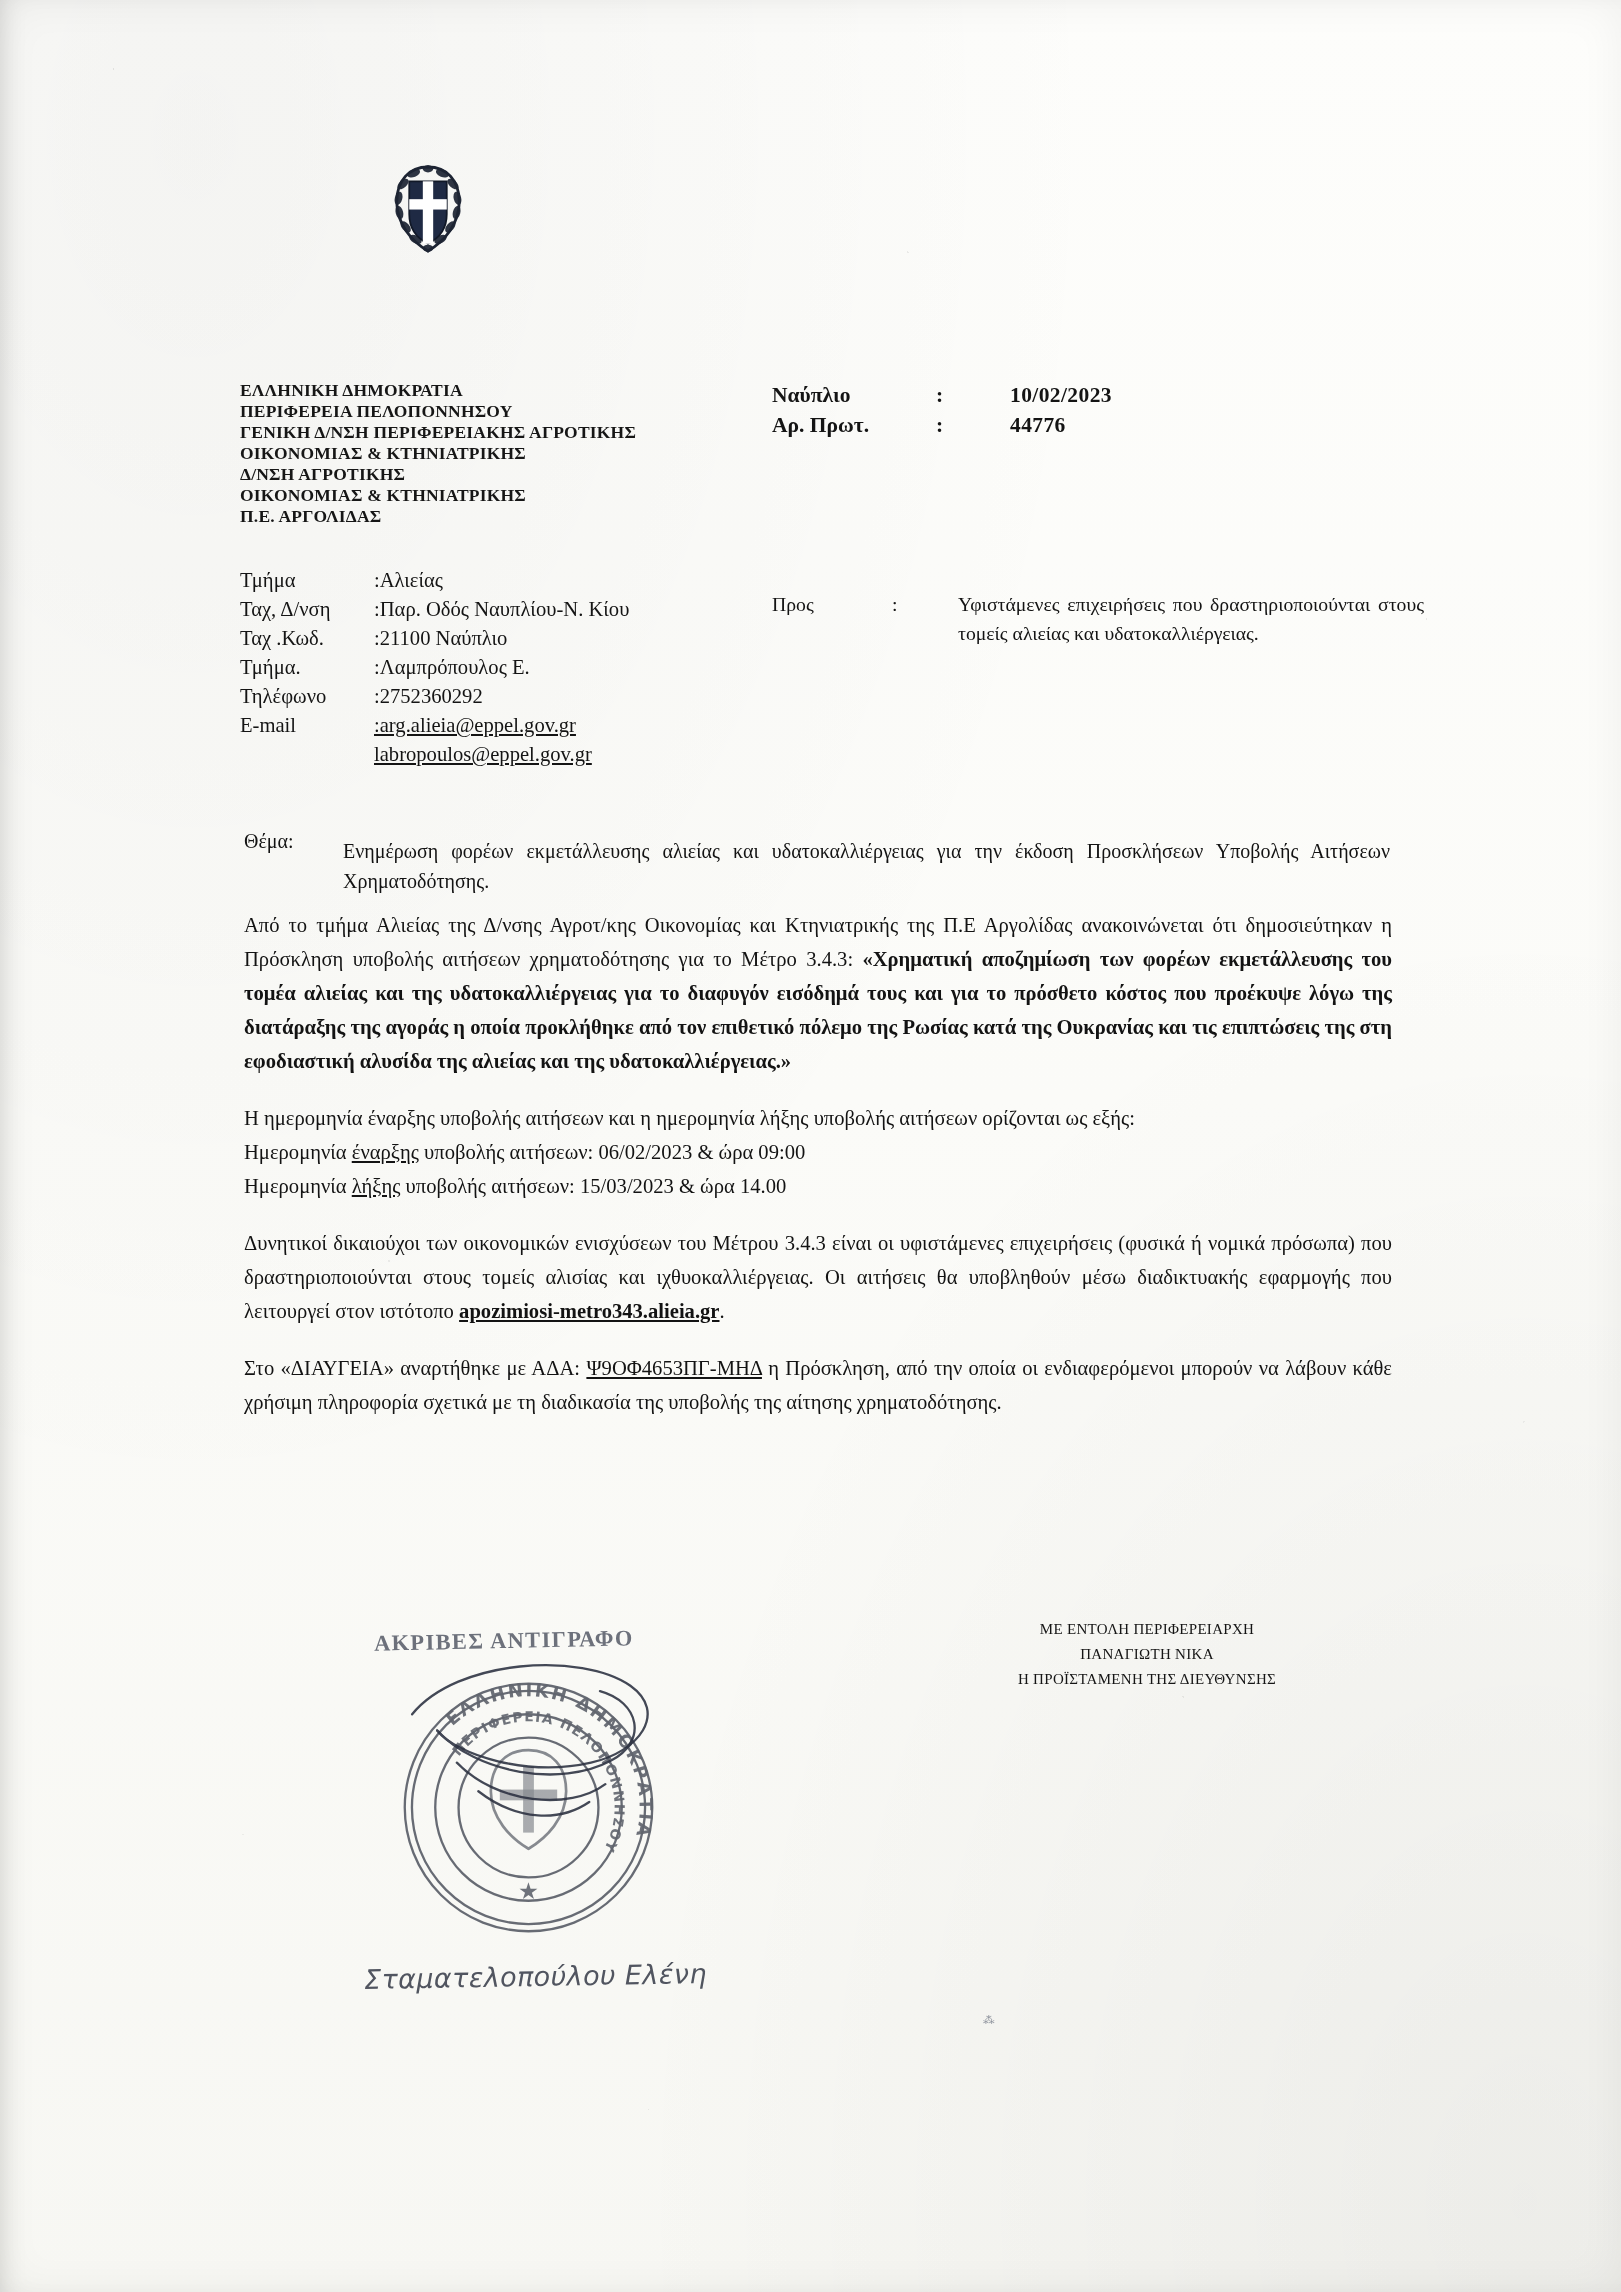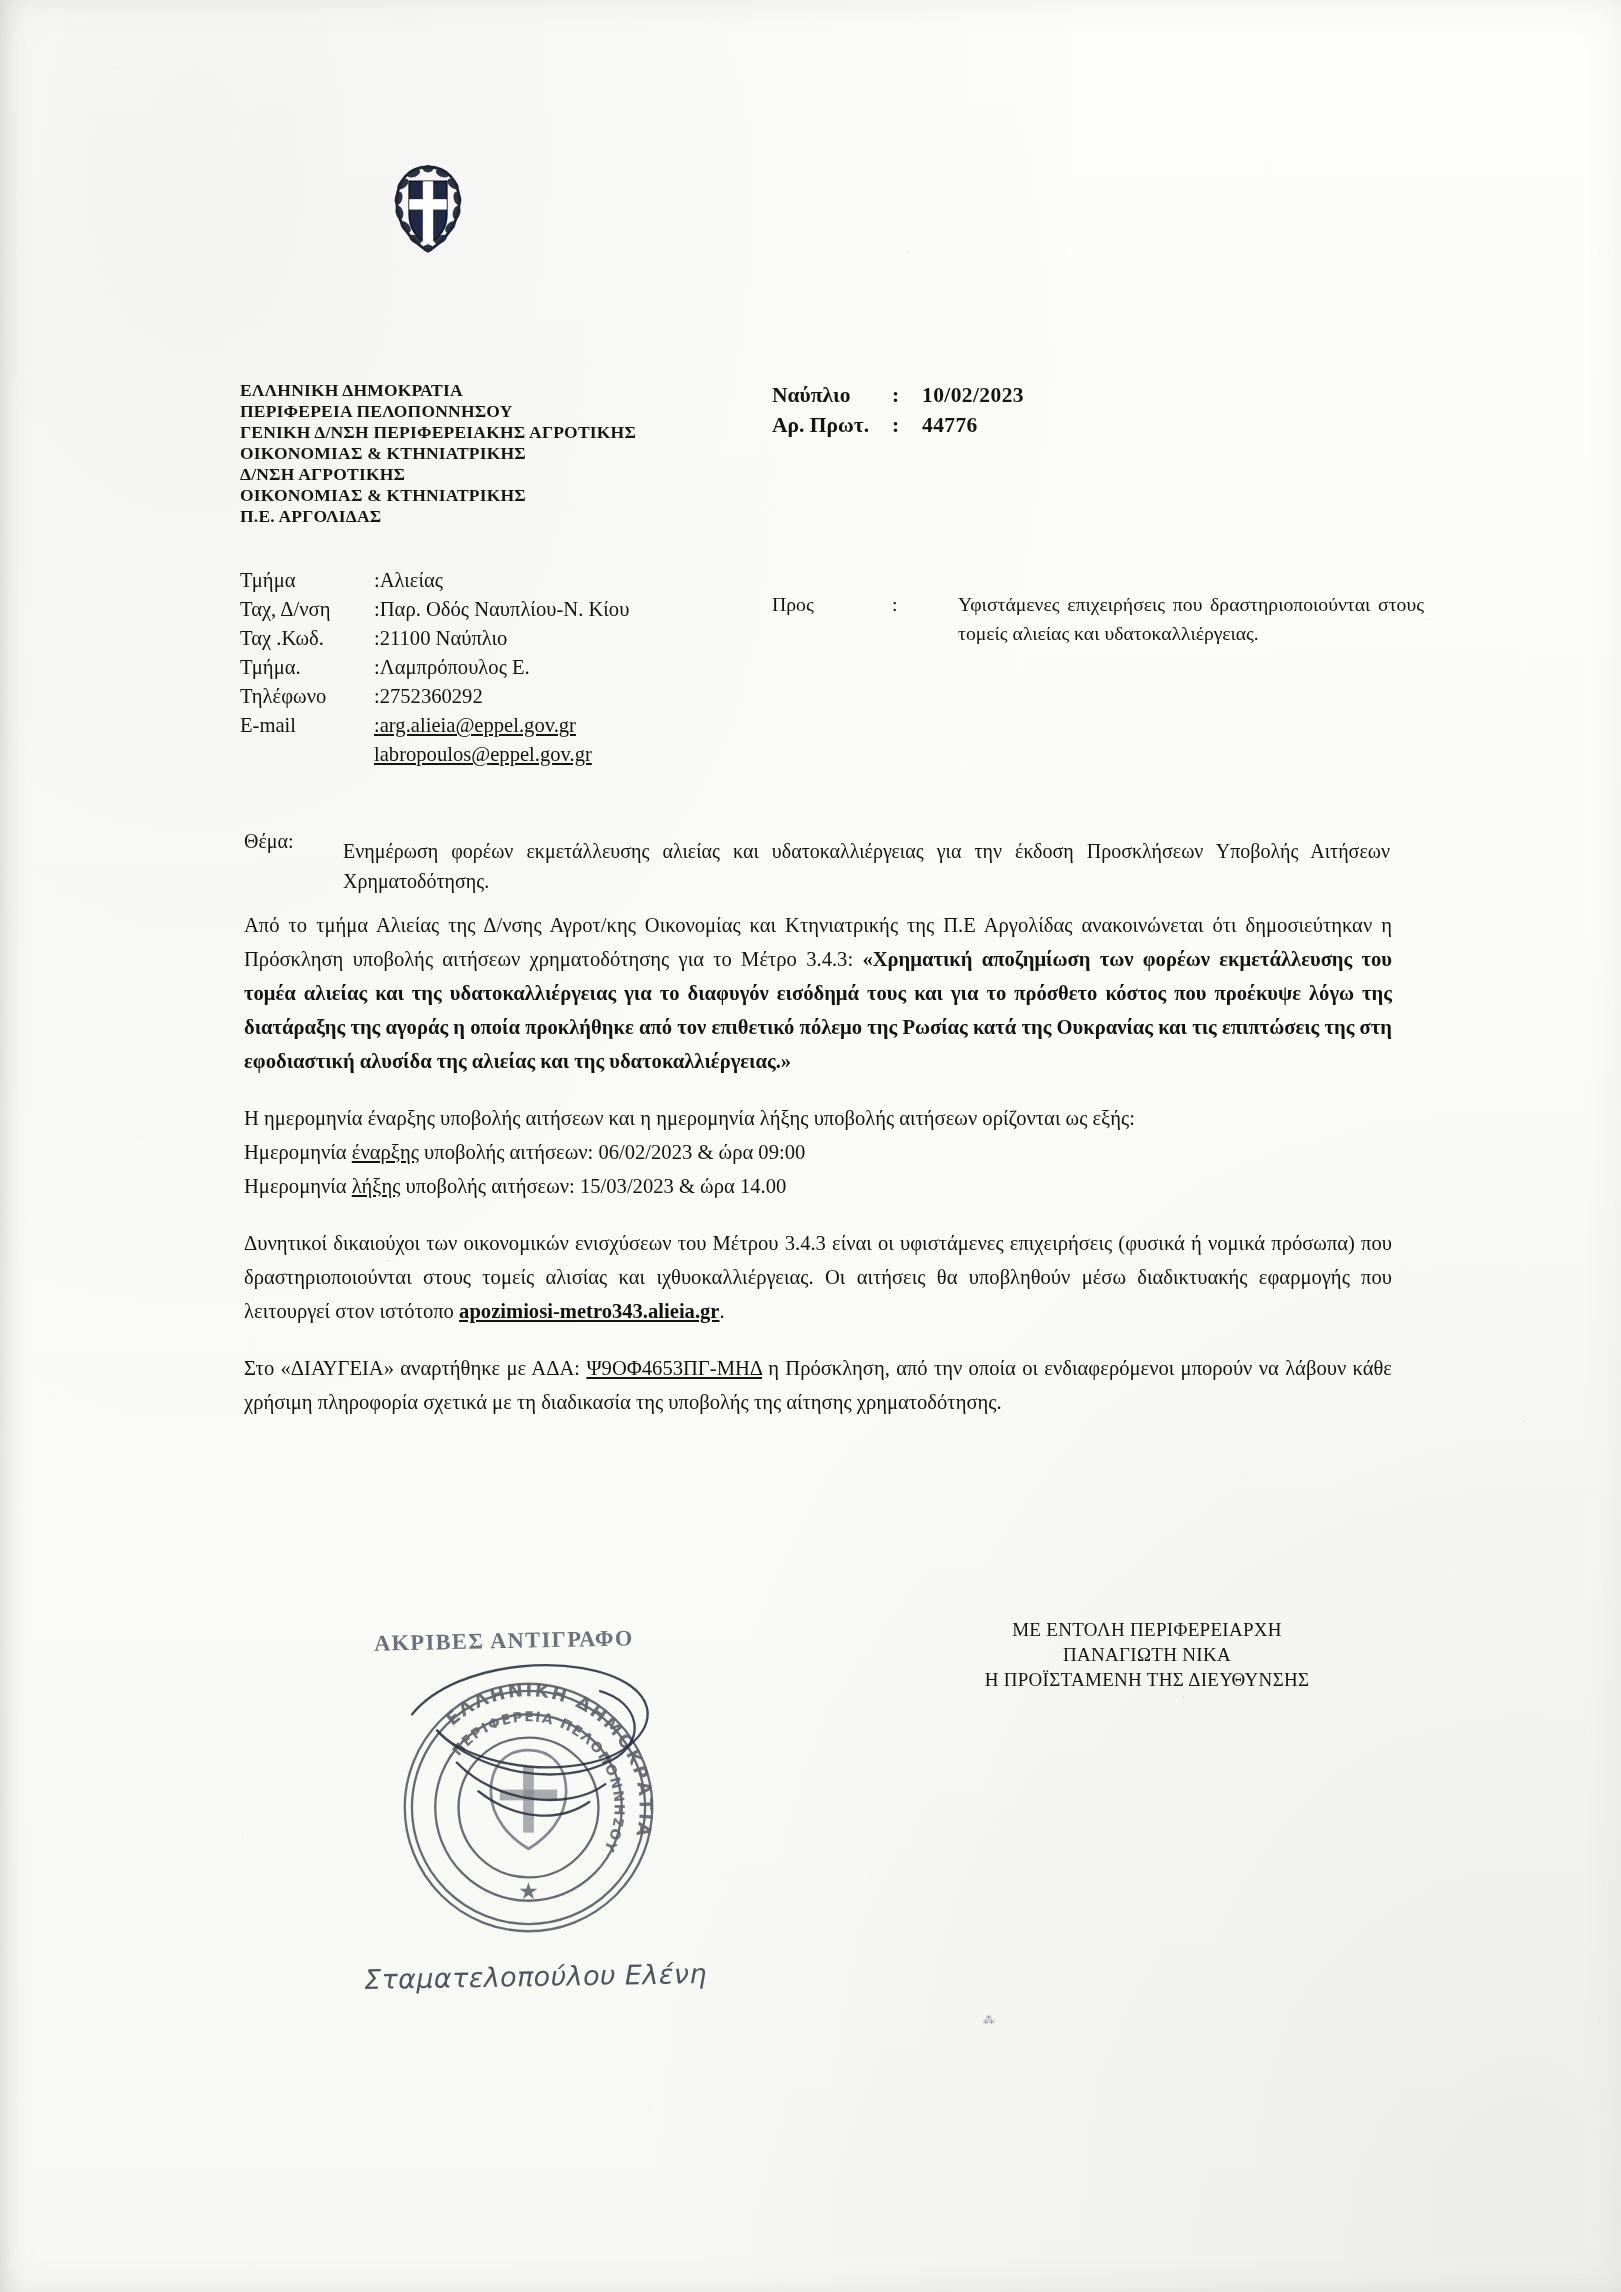--- a/index.html
+++ b/index.html
@@ -73,21 +73,21 @@
   
   .meta {
     position: absolute;
     left: 772px;
     top: 380px;
     font-size: 21.5px;
     line-height: 30px;
     font-weight: 700;
     color: #141414;
   }
-  .meta-row { display: flex; align-items: baseline; }
+  .meta-row { display: flex; align-items: baseline; gap: 44px; }
   .meta-key { display: inline-block; min-width: 120px; }
   .meta-colon { display: inline-block; width: 30px; }
   .meta-val { letter-spacing: 0.4px; }
 
   
   .contact {
     position: absolute;
     left: 240px;
     top: 566px;
     font-size: 20.6px;
@@ -164,21 +164,21 @@
   .u { text-decoration: underline; }
   .ub { font-weight: 700; text-decoration: underline; }
 
   
   .sig-right {
     position: absolute;
     left: 896px;
     top: 1617px;
     width: 502px;
     text-align: center;
-    font-size: 19px;
+    font-size: 15px;
     line-height: 25px;
     letter-spacing: 0.3px;
     color: #151515;
   }
   .sig-name {
     position: absolute;
     left: 896px;
     top: 1791px;
     width: 502px;
     text-align: center;

